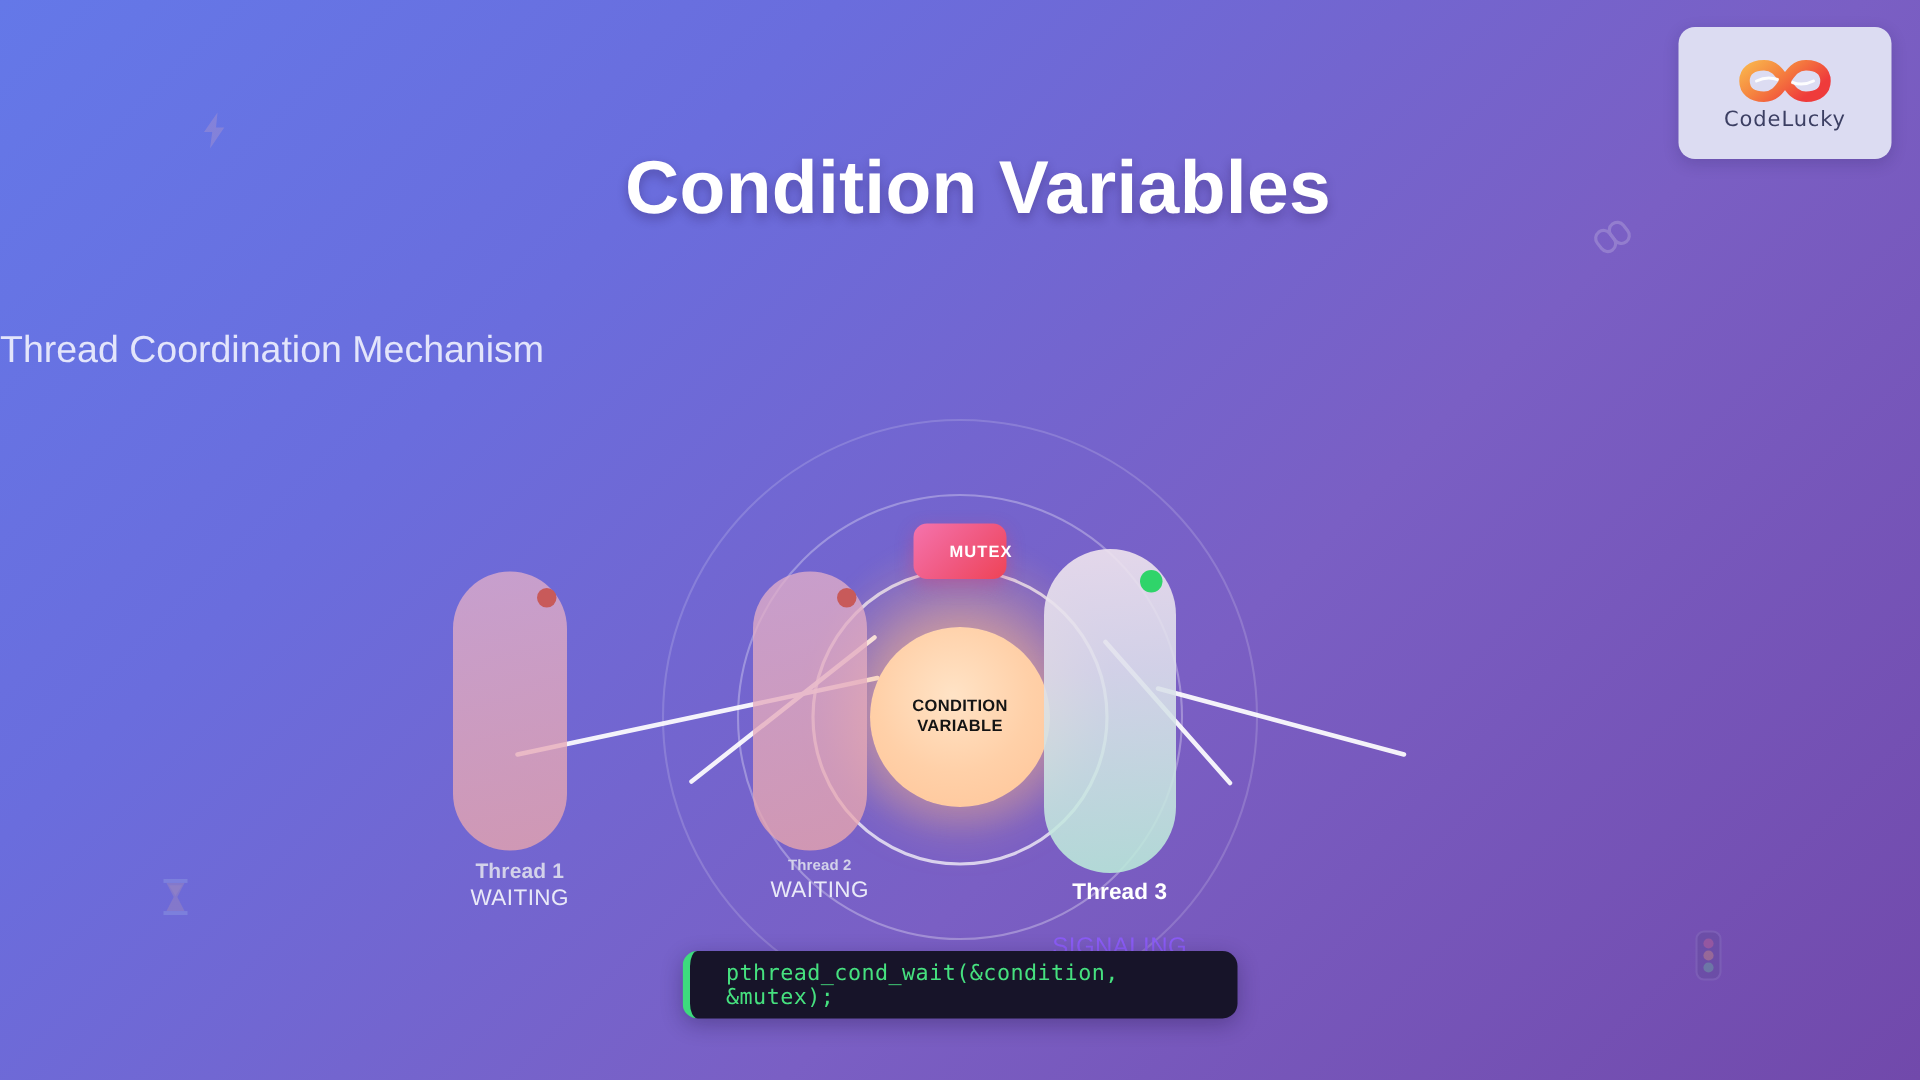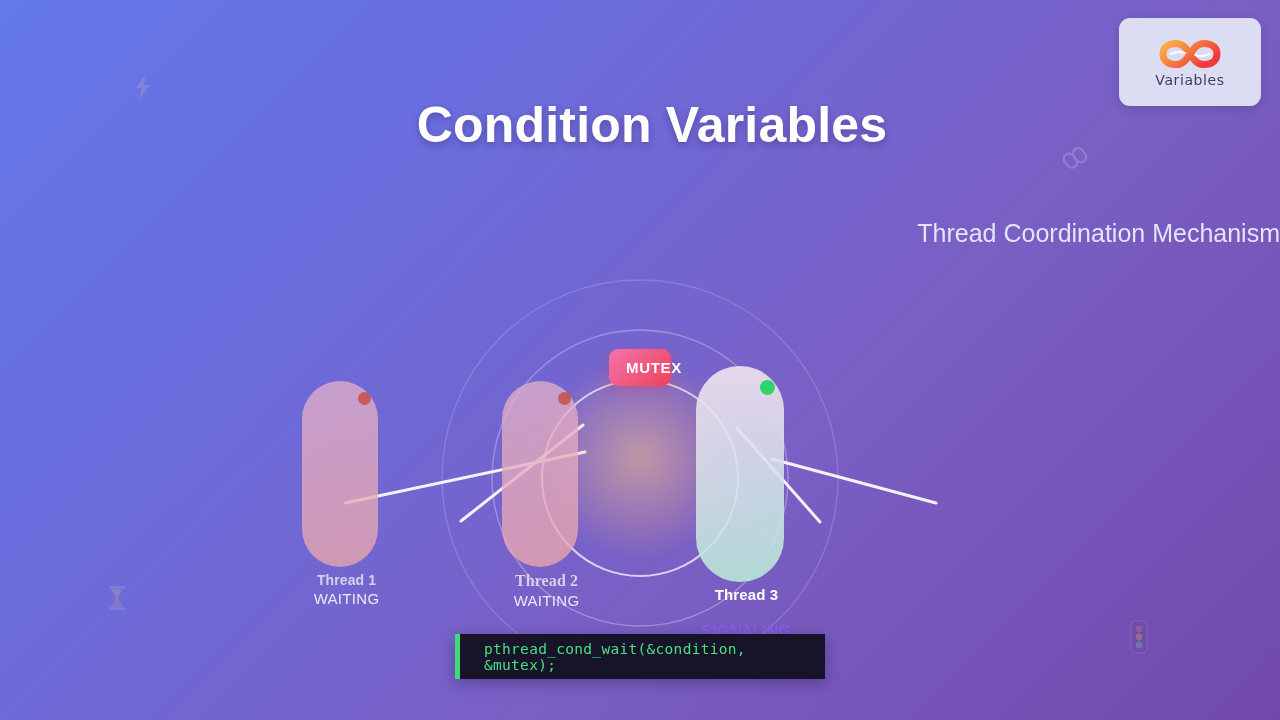--- a/index.html
+++ b/index.html
@@ -52,21 +52,21 @@
     color: #ffffff;
     letter-spacing: 0.2px;
     text-shadow: 0 3px 7px rgba(40,20,80,0.33);
     padding-left: 12px;
   }
   #page-subtitle {
     position: absolute;
     top: 219px;
     left: 0;
     width: 1280px;
-    text-align: right;
+    text-align: left;
     font-size: 25px;
     color: #e3e5fb;
     font-weight: normal;
   }
 
   
   .deco-icon {
     position: absolute;
     opacity: 0.30;
     pointer-events: none;
@@ -121,21 +121,21 @@
     left: 609px; top: 349px;
     width: 62px; height: 37px;
     border-radius: 9px;
     background: linear-gradient(135deg, #f573ad 0%, #f0587f 55%, #ef4356 100%);
     display: flex;
     align-items: center;
     justify-content: center;
     box-shadow: 0 4px 12px rgba(220,60,110,0.38);
   }
   #mutex-label {
-    font-size: 15px;
+    font-size: 11px;
     font-weight: bold;
     color: #ffffff;
     letter-spacing: 0.7px;
     padding-left: 28px;
   }
 
   
   .thread-node { position: absolute; padding-left: 13px; }
   .thread-pill {
     position: absolute;
@@ -156,21 +156,21 @@
   }
   .thread-name { font-weight: bold; letter-spacing: 0.1px; display: block; }
   .thread-state { font-weight: normal; letter-spacing: 0.3px; display: block; }
 
   
   #code-bar {
     position: absolute;
     left: 455px; top: 634px;
     width: 370px; height: 45px;
     background: #171429;
-    border-radius: 0;
+    border-radius: 10px;
     border-left: 5px solid #3ddb7e;
     box-sizing: border-box;
     display: flex;
     align-items: center;
     box-shadow: 0 4px 14px rgba(25,12,55,0.32);
   }
   #code-text {
     font-family: "DejaVu Sans Mono", monospace;
     font-size: 14.5px;
     color: #46e07f;
@@ -192,39 +192,43 @@
   <svg id="link-svg" viewBox="0 0 1280 720">
     <g stroke="#ffffff" stroke-width="3" stroke-linecap="round" opacity="0.92">
       <line x1="345" y1="503" x2="585" y2="452"></line>
       <line x1="461" y1="521" x2="583" y2="425"></line>
       <line x1="820" y1="522" x2="737" y2="428"></line>
       <line x1="936" y1="503" x2="772" y2="459"></line>
     </g>
   </svg>
 
   <div id="cv-glow"></div>
+  <div id="cv-core">
+    <div id="cv-label">CONDITION
+VARIABLE</div>
+  </div>
 
   <div id="mutex-badge">
     <span id="mutex-label">MUTEX</span>
   </div>
 
   <div class="thread-node" style="left:302px; top:381px; width:76px; height:186px;">
     <div class="thread-pill" style="width:76px; height:186px; background:linear-gradient(170deg, rgba(224,174,203,0.78) 0%, rgba(234,166,172,0.78) 100%);"></div>
     <div class="status-dot" style="left:56px; top:11px; background:#c85a5a;"></div>
     <div class="thread-caption" style="top:191px;">
       <span class="thread-name" style="font-size:14px; color:#d3d2ea;">Thread 1</span>
       <span class="thread-state" style="font-size:15px; color:#e9e9f8; margin-top:2px;">WAITING</span>
     </div>
   </div>
 
   <div class="thread-node" style="left:502px; top:381px; width:76px; height:186px;">
     <div class="thread-pill" style="width:76px; height:186px; background:linear-gradient(170deg, rgba(224,174,203,0.78) 0%, rgba(234,166,172,0.78) 100%);"></div>
     <div class="status-dot" style="left:56px; top:11px; background:#c85a5a;"></div>
     <div class="thread-caption" style="top:191px;">
-      <span class="thread-name" style="font-size:16px; color:#d3d2ea;font-family:Liberation Serif, serif;">Thread 2</span>
+      <span class="thread-name" style="font-size:10px; color:#d3d2ea;">Thread 2</span>
       <span class="thread-state" style="font-size:15px; color:#e9e9f8; margin-top:2px;">WAITING</span>
     </div>
   </div>
 
   <div class="thread-node" style="left:696px; top:366px; width:88px; height:216px;">
     <div class="thread-pill" style="width:88px; height:216px; background:linear-gradient(175deg, rgba(240,228,238,0.90) 0%, rgba(222,224,236,0.88) 38%, rgba(185,234,217,0.88) 100%);"></div>
     <div class="status-dot" style="left:64px; top:14px; width:15px; height:15px; background:#2fd46a;"></div>
     <div class="thread-caption" style="top:220px;">
       <span class="thread-name" style="font-size:15px; color:#ffffff;text-align:center;">Thread 3</span>
       <span class="thread-state" style="font-size:16px; color:#8b5cf6; margin-top:20px;">SIGNALING</span>
@@ -243,21 +247,21 @@
       <linearGradient id="infGrad" x1="0" y1="0" x2="1" y2="0.5">
         <stop offset="0%" stop-color="#f9b24c"></stop>
         <stop offset="45%" stop-color="#f5823f"></stop>
         <stop offset="100%" stop-color="#ef3b3b"></stop>
       </linearGradient>
     </defs>
     <path d="M17 6.5 C8.5 6.5 4 11 4 17 C4 23 8.5 27.5 17 27.5 C25 27.5 28 21 31 17 C34 13 37 6.5 45 6.5 C53.5 6.5 58 11 58 17 C58 23 53.5 27.5 45 27.5 C37 27.5 34 21 31 17 C28 13 25 6.5 17 6.5 Z" fill="none" stroke="url(#infGrad)" stroke-width="7" stroke-linecap="round"></path>
     <path d="M12 17 C17 14.5 22 14.5 26 16" fill="none" stroke="#ffffff" stroke-width="2" stroke-linecap="round" opacity="0.92"></path>
     <path d="M50 17 C45 19.5 40 19.5 36 18" fill="none" stroke="#ffffff" stroke-width="2" stroke-linecap="round" opacity="0.92"></path>
   </svg>
-  <span id="brand-name">Variables</span>
+  <span id="brand-name">CodeLucky</span>
 </div>
 
 <svg class="deco-icon" style="left:131px; top:74px;" width="24" height="26" viewBox="0 0 24 26">
   <path d="M14 1 L5 14 L10.5 14 L9 25 L18.5 11 L13 11 Z" fill="#c8a4c4"></path>
 </svg>
 
 <svg class="deco-icon" style="left:1062px; top:145px;" width="26" height="26" viewBox="0 0 26 26">
   <g fill="none" stroke="#cfc4e6" stroke-width="2.1" stroke-linecap="round">
     <rect x="3.2" y="8.2" width="10.5" height="15" rx="5.2" transform="rotate(-38 8.4 15.7)"></rect>
     <rect x="12.3" y="2.8" width="10.5" height="15" rx="5.2" transform="rotate(-38 17.5 10.3)"></rect>

